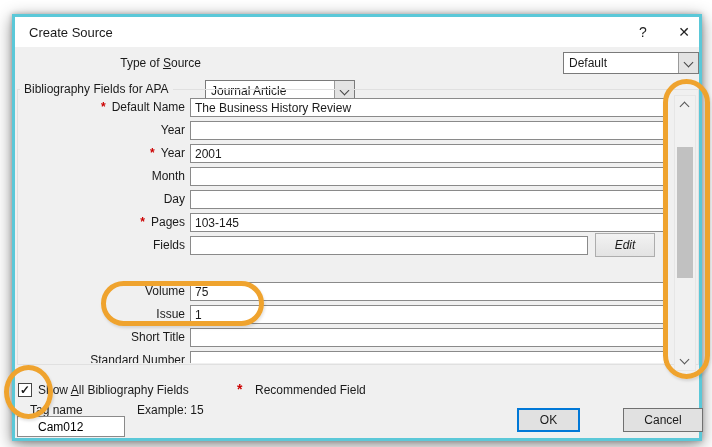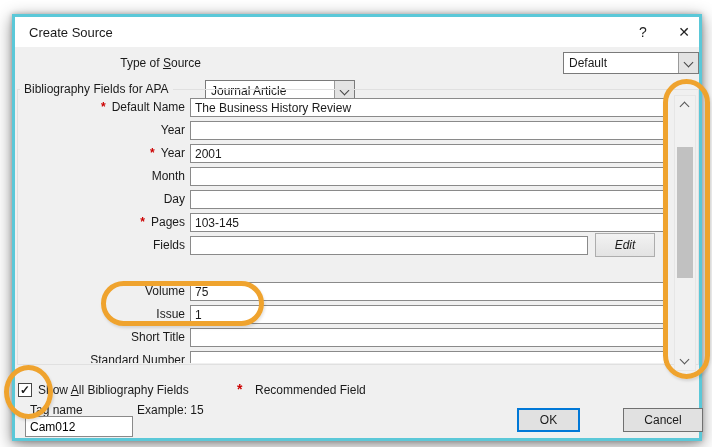--- a/index.html
+++ b/index.html
@@ -57,22 +57,22 @@
   .sb-thumb { position:absolute; left:2px; width:16px; top:51px; height:131px; background:#c1c1c1; }
 
   .checkbox { position:absolute; left:3px; top:366px; width:14px; height:14px; background:#fff;
     border:1px solid #454545; font-size:12px; line-height:12px; text-align:center; font-weight:bold; }
   .show-all-label { position:absolute; left:23px; top:366px; }
   .rec-star { position:absolute; left:222px; top:364px; font-size:14px; }
   .rec-label { position:absolute; left:240px; top:366px; }
   .tagname-label { position:absolute; left:3px; top:386px;margin-left:12px; }
   .example-label { position:absolute; left:122px; top:386px; }
   .tag-input { position:absolute; left:2px; top:399px; width:108px; height:21px;
-    border:1px solid #8a8a8a; background:#fff; font-size:12px; padding:0 4px;
-    font-family:"Liberation Sans", sans-serif; outline:none;margin-left:8px; }
+    border:1px solid #8a8a8a; background:#fff; font-size:12px; padding:0 20px;
+    font-family:"Liberation Sans", sans-serif; outline:none; }
   .btn { position:absolute; top:391px; height:24px; background:#e1e1e1; font-size:12px;
     text-align:center; line-height:21px; cursor:default; }
   .ok-btn { left:502px; width:63px; border:2px solid #0078d7; }
   .cancel-btn { left:608px; width:80px; border:1px solid #707070; line-height:22px; }
 
   .ann { position:absolute; border:5px solid #efa32e; pointer-events:none; z-index:50;
     box-shadow:1px 2px 3px rgba(0,0,0,.12); }
   .ann-scrollbar { left:663px; top:79px; width:47px; height:300px; border-radius:26px; }
   .ann-volume { left:101px; top:281px; width:163px; height:45px; border-radius:24px; }
   .ann-checkbox { left:4px; top:365px; width:49px; height:54px; border-radius:50%; }

